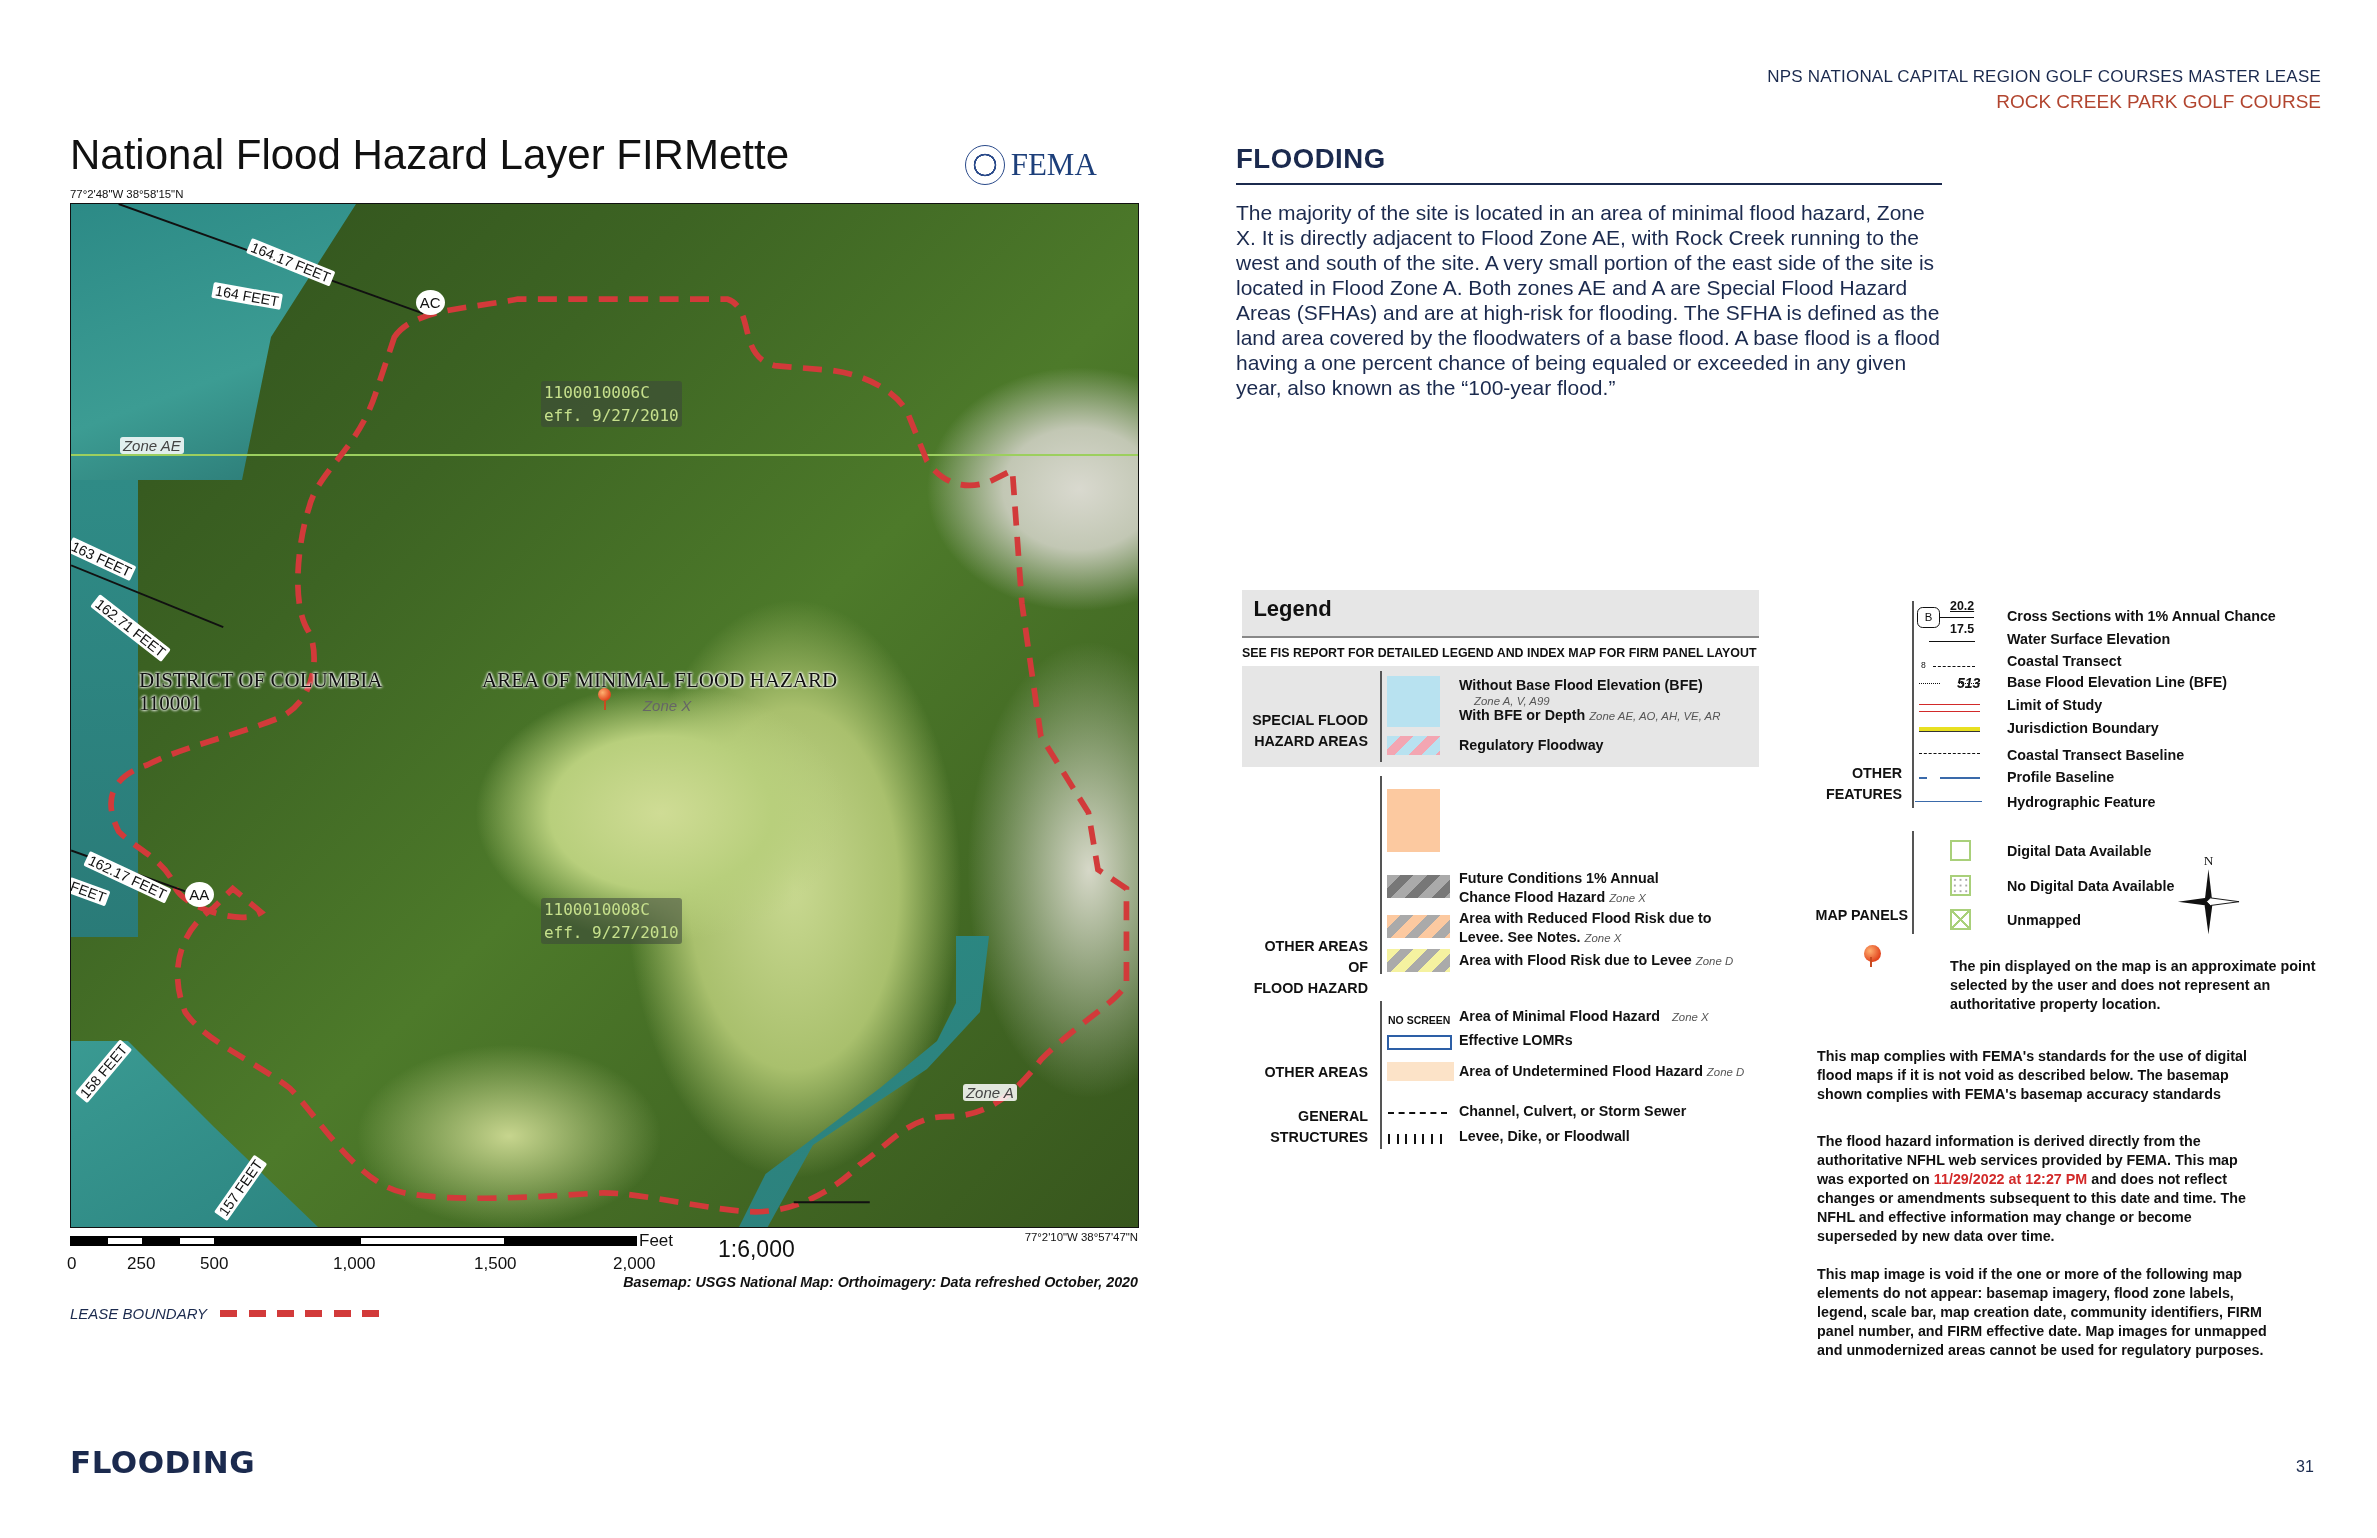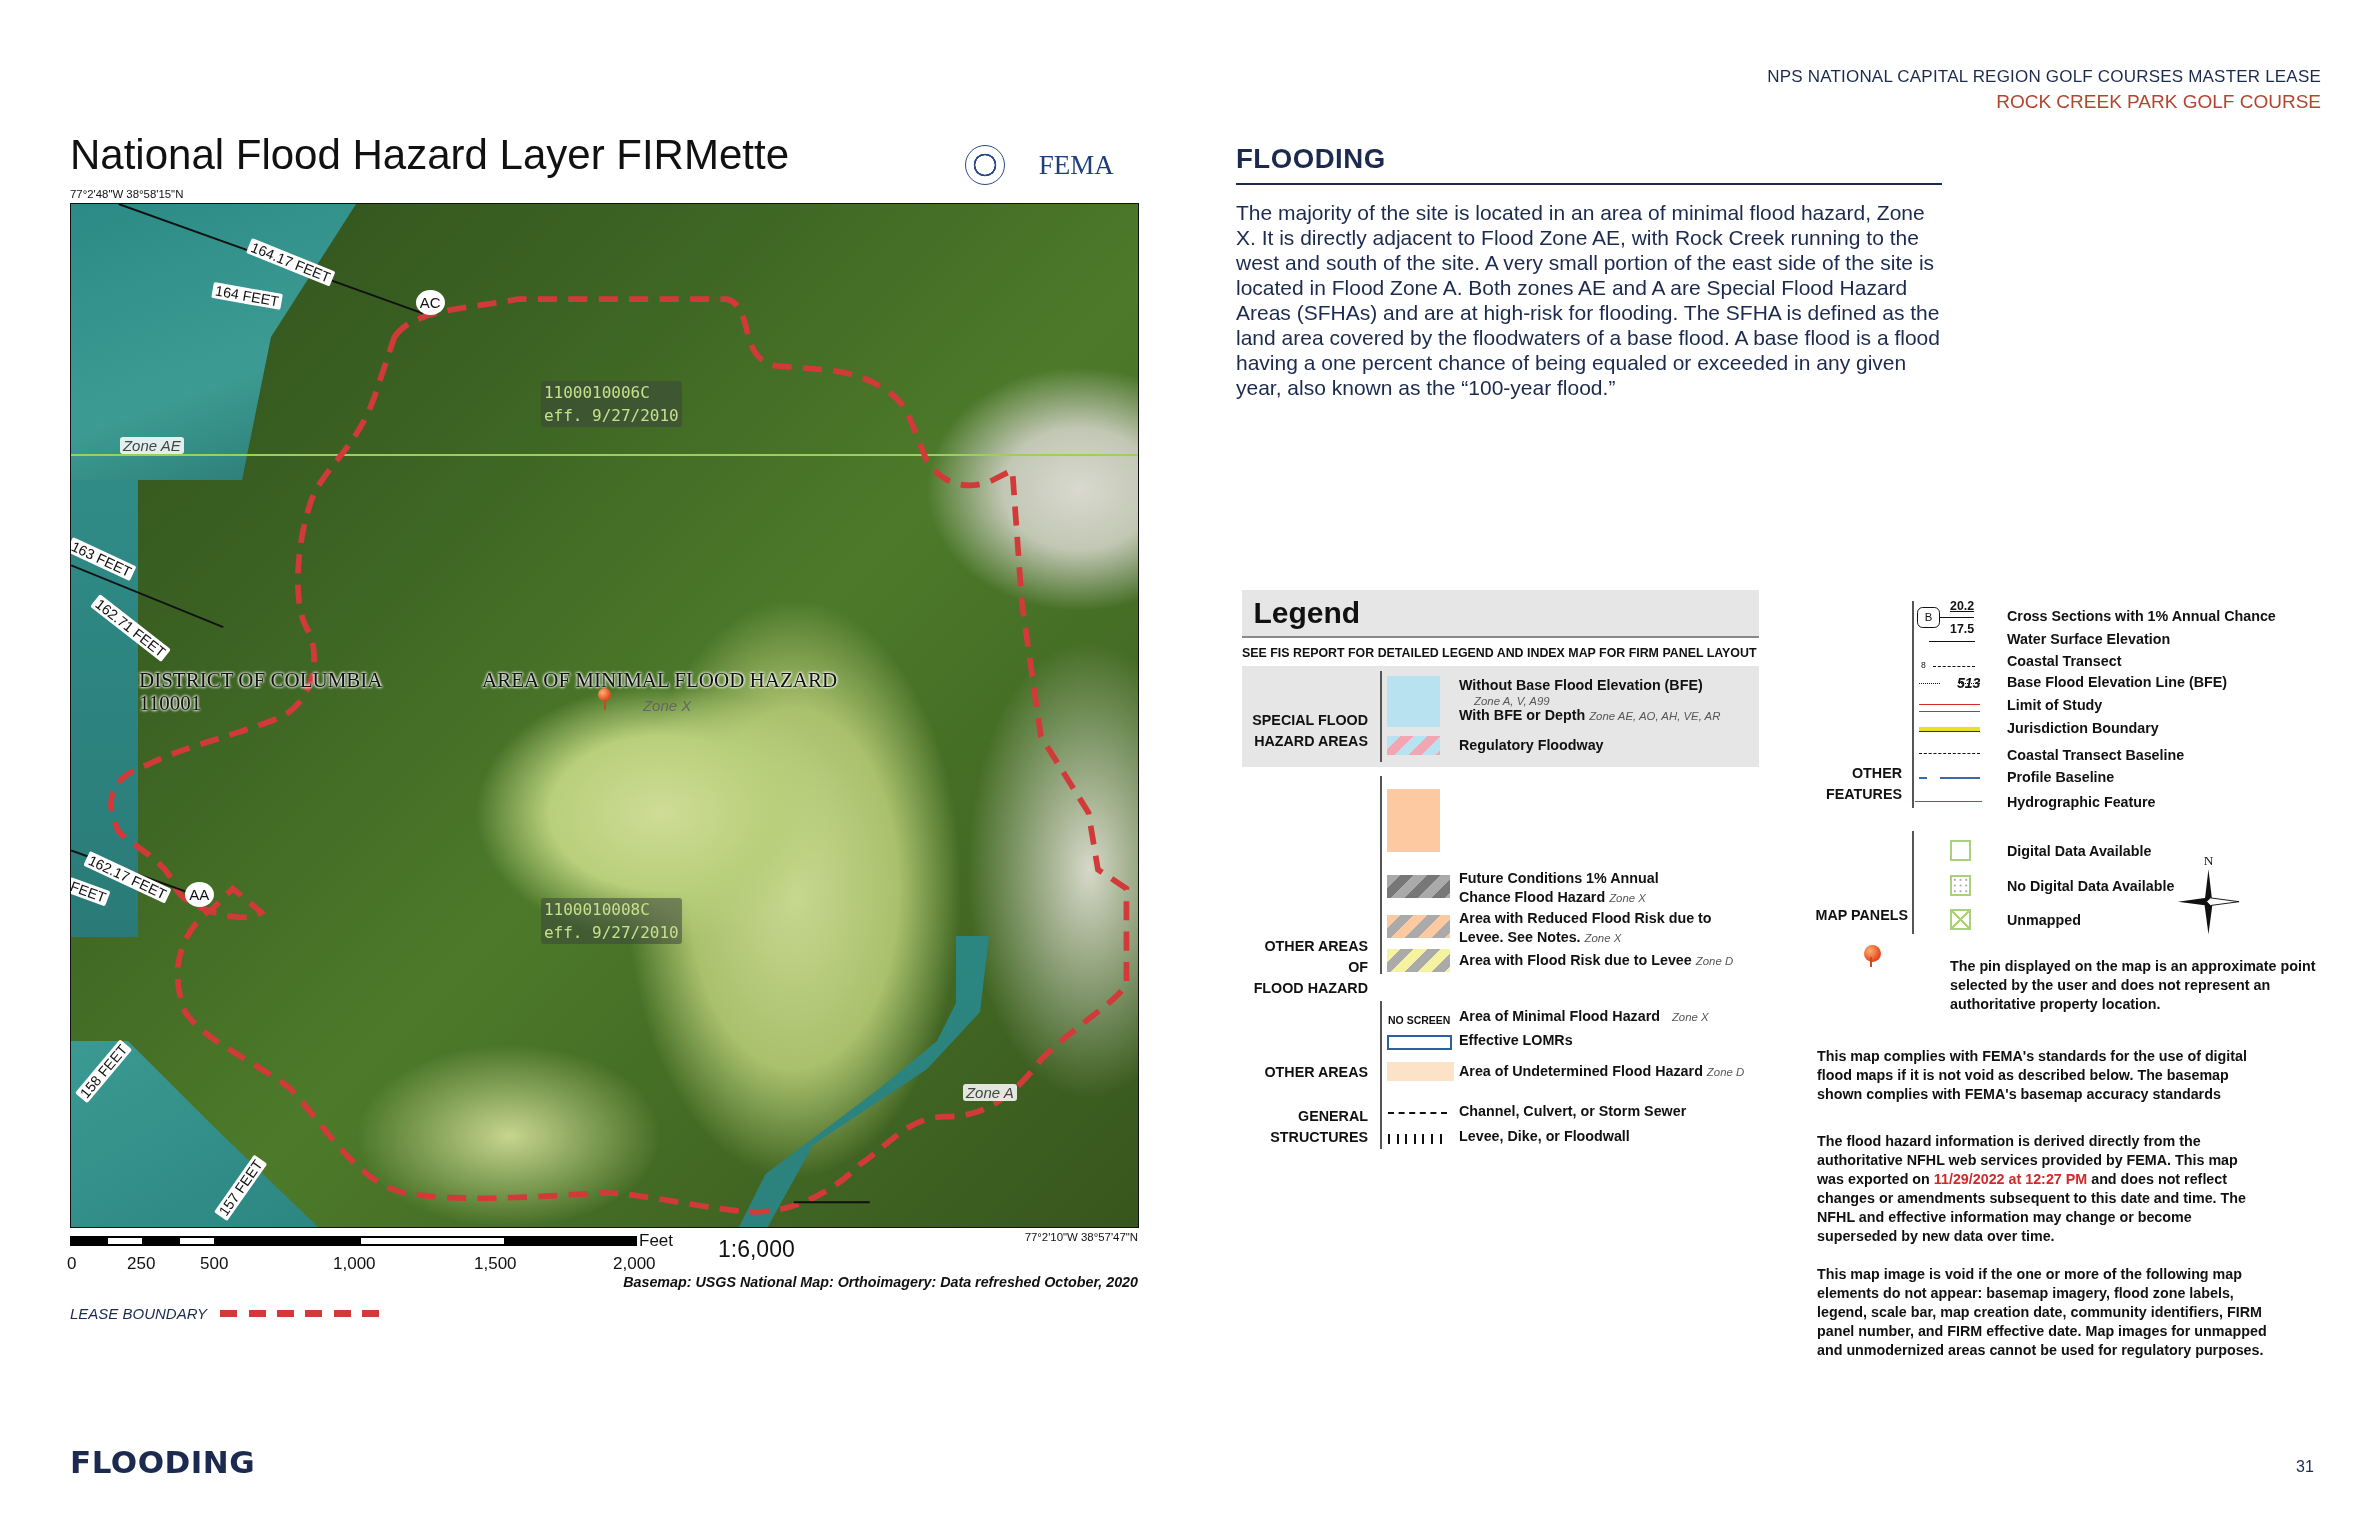--- a/index.html
+++ b/index.html
@@ -7,21 +7,21 @@
   .abs { position:absolute; }
 
   
   .hdr-line1 { right:57px; top:67px; font-size:17px; color:#1b2a4e; letter-spacing:0.2px; text-align:right; }
   .hdr-line2 { right:57px; top:91px; font-size:19px; color:#b2452f; text-align:right; }
 
   
   .map-title { left:70px; top:131px; font-size:42px; color:#111; font-family:"Liberation Sans", sans-serif; }
   .fema-logo { left:965px; top:145px; display:flex; align-items:center; gap:5.7px; }
   .fema-seal { width:38px; height:38px; border-radius:50%; border:1.9px solid #2a4a8a; background:radial-gradient(circle,#fff 35%,#2a4a8a 36%,#2a4a8a 42%,#fff 43%); }
-  .fema-text { font-family:"Liberation Serif", serif; font-size:27px; color:#1d3f7a;margin-left:28px; }
+  .fema-text { font-family:"Liberation Serif", serif; font-size:31px; color:#1d3f7a; }
   .coord-nw { left:70px; top:188px; font-size:11.4px; color:#111; font-family:"Liberation Sans", sans-serif; }
 
   .map { left:70px; top:203px; width:1067px; height:1023px; border:1.9px solid #111; overflow:hidden;
          background:
            radial-gradient(ellipse 247px 171px at 590px 609px, #cfdc95 0%, #b8cf7c 45%, rgba(140,170,80,0) 75%),
            radial-gradient(ellipse 209px 361px at 723px 685px, #c8d890 0%, #a9c06d 50%, rgba(120,150,60,0) 80%),
            radial-gradient(ellipse 190px 114px at 438px 932px, #c7d58e 0%, rgba(120,150,60,0) 80%),
            radial-gradient(ellipse 190px 152px at 1008px 285px, #d9d9cf 0%, #c2c7b4 40%, rgba(100,120,70,0) 80%),
            radial-gradient(ellipse 152px 285px at 1018px 666px, #d6d8c8 0%, rgba(90,110,60,0) 80%),
            linear-gradient(135deg, #2f4f1c 0%, #3d6423 30%, #4d7a2a 55%, #37561d 100%);
@@ -54,21 +54,21 @@
   .lease-dash span { width:17px; height:6.7px; background:#d23a3a; display:block; }
 
   
   .sec-title { left:1236px; top:143px; font-size:27.6px; font-weight:bold; color:#1b2a4e; letter-spacing:0.5px; }
   .sec-rule { left:1236px; top:183px; width:706px; height:1.9px; background:#1b2a4e; }
   .narrative { left:1236px; top:200px; width:704px; font-size:21px; line-height:25px; color:#1b2a4e; }
   .narrative p { margin:0 0 25px 0; }
 
   
   .legend-head { left:1242px; top:590px; width:517px; height:46px; background:#e6e6e6; border-bottom:2.9px solid #888; }
-  .legend-title { position:absolute; left:11.4px; top:5.7px; font-size:30px; font-weight:bold; color:#111; }
+  .legend-title { position:absolute; left:11.4px; top:5.7px; font-size:22px; font-weight:bold; color:#111; }
   .legend-sub { left:1242px; top:646px; font-size:12.4px; font-weight:bold; color:#111; }
   .lg-font { font-family:"Liberation Sans", sans-serif; color:#111; }
   .sfha-box { left:1242px; top:666px; width:517px; height:101px; background:#e6e6e6; }
   .cat-label { position:absolute; text-align:right; font-weight:bold; font-size:14.3px; line-height:21px; color:#111; }
   .vbar { position:absolute; width:1.9px; background:#555; }
   .swatch { position:absolute; }
   .lg-text { position:absolute; font-size:14.3px; font-weight:bold; color:#111; line-height:19px; }
   .lg-text i { font-weight:normal; font-size:11.4px; color:#555; }
   .stripe-reg { background:repeating-linear-gradient(135deg,#b8e2f0 0 9.5px,#f3a6b2 9.5px 19px); }
   .stripe-gray { background:repeating-linear-gradient(135deg,#aaa 0 9.5px,#777 9.5px 19px); }

